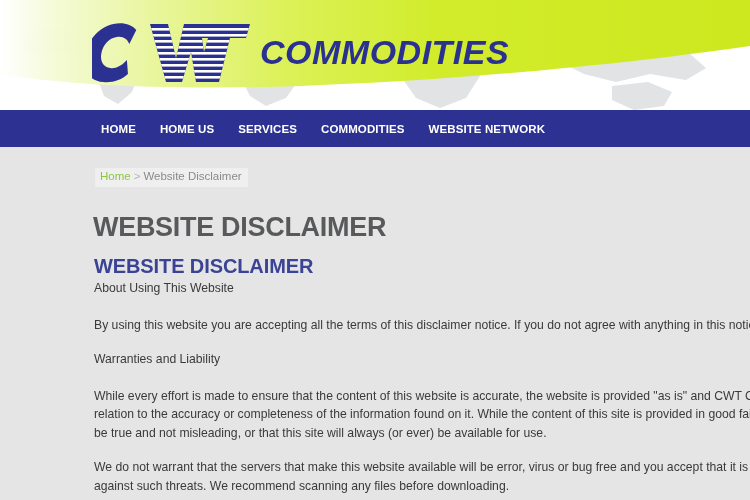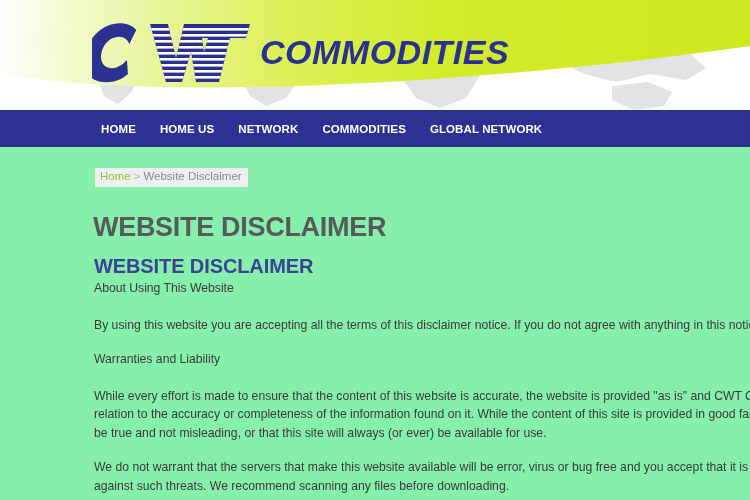--- a/index.html
+++ b/index.html
@@ -111,21 +111,21 @@
   }
   .nav-item:last-child { margin-right: 0; }
 
   
   .content {
     position: absolute;
     left: 0;
     top: 147px;
     width: 750px;
     height: 353px;
-    background: #86efac;
+    background: #e5e5e5;
     overflow: hidden;
   }
 
   .breadcrumb {
     position: absolute;
     left: 95px;
     top: 21px;
     background: #efefef;
     padding: 2px 6px 3px 5px;
     font-size: 11.5px;
@@ -261,23 +261,23 @@
         </g>
       </svg>
       <div class="logo-word">COMMODITIES</div>
     </div>
   </div>
 
   <div class="nav">
     <div class="nav-inner">
       <a class="nav-item" href="#">HOME</a>
       <a class="nav-item" href="#">HOME US</a>
-      <a class="nav-item" href="#">NETWORK</a>
+      <a class="nav-item" href="#">SERVICES</a>
       <a class="nav-item" href="#">COMMODITIES</a>
-      <a class="nav-item" href="#">GLOBAL NETWORK</a>
+      <a class="nav-item" href="#">WEBSITE NETWORK</a>
 
     </div>
   </div>
 
   <div class="content">
 
     <div class="breadcrumb">
       <a class="crumb-home" href="#">Home</a><span class="crumb-sep">&gt;</span><span class="crumb-current">Website Disclaimer</span>
     </div>
 

